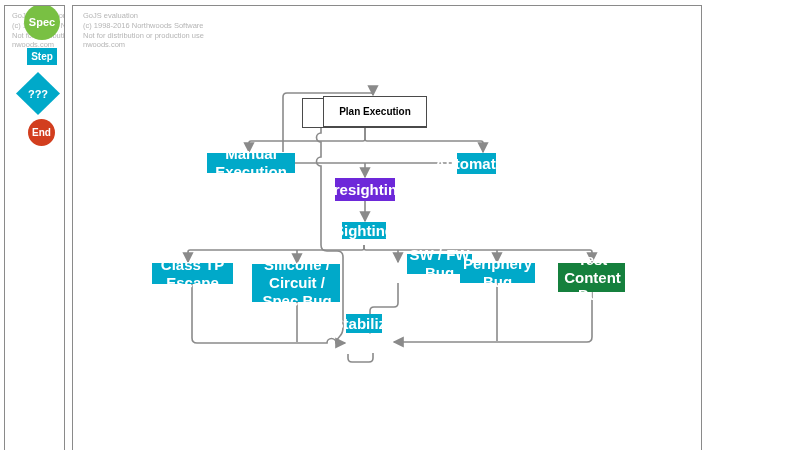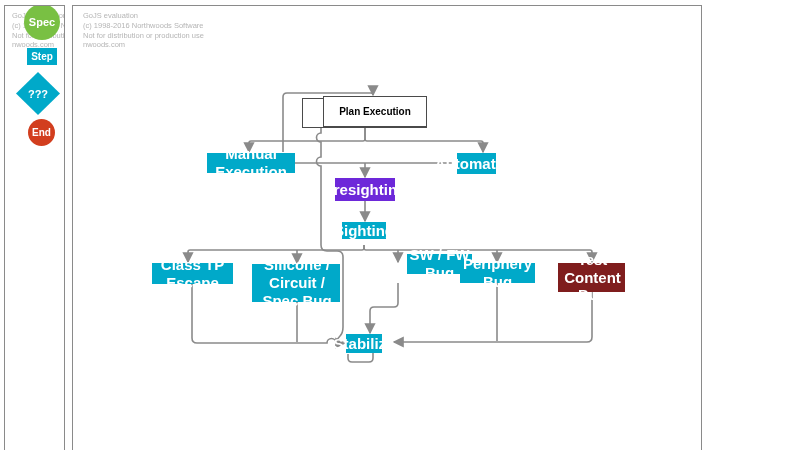--- a/index.html
+++ b/index.html
@@ -93,17 +93,17 @@
       <div class="node white" style="left: 302px; top: 98px; width: 125px; height: 30px; border: 1px solid rgb(74, 74, 74);"></div>
       <div class="node white" style="left: 323px; top: 96px; width: 104px; height: 31px; border: 1.5px solid rgb(74, 74, 74);">Plan Execution</div>
       <div class="node" style="left: 207px; top: 153px; width: 88px; height: 20px; background: rgb(0, 169, 201); color: rgb(255, 255, 255);">Manual Execution</div>
       <div class="node" style="left: 457px; top: 153px; width: 39px; height: 21px; background: rgb(0, 169, 201); color: rgb(255, 255, 255);">Automation</div>
       <div class="node" style="left: 335px; top: 178px; width: 60px; height: 23px; background: #6d28d9; color: rgb(255, 255, 255);">Presighting</div>
       <div class="node" style="left: 342px; top: 222px; width: 44px; height: 17px; background: rgb(0, 169, 201); color: rgb(255, 255, 255);">Sighting</div>
       <div class="node" style="left: 152px; top: 263px; width: 81px; height: 21px; background: rgb(0, 169, 201); color: rgb(255, 255, 255);">Class TP Escape</div>
       <div class="node left" style="left: 252px; top: 264px; width: 88px; height: 38px; background: rgb(0, 169, 201); color: rgb(255, 255, 255);">Silicone / Circuit / Spec Bug</div>
       <div class="node" style="left: 367px; top: 254px; width: 65px; height: 20px; background: rgb(0, 169, 201); color: rgb(255, 255, 255); margin-left: 40px;">SW / FW Bug</div>
       <div class="node" style="left: 460px; top: 263px; width: 75px; height: 20px; background: rgb(0, 169, 201); color: rgb(255, 255, 255);">Periphery Bug</div>
-      <div class="node left" style="left: 558px; top: 263px; width: 67px; height: 29px; background: #7f1d1d; color: rgb(255, 255, 255);">Test Content Bug</div>
-      <div class="node" style="left: 346px; top: 334px; width: 36px; height: 19px; background: rgb(0, 169, 201); color: rgb(255, 255, 255);">Stabilize</div>
+      <div class="node left" style="left: 558px; top: 263px; width: 67px; height: 29px; background: #15803d; color: rgb(255, 255, 255);">Test Content Bug</div>
+      <div class="node" style="left: 346px; top: 314px; width: 36px; height: 19px; background: rgb(0, 169, 201); color: rgb(255, 255, 255);">Stabilize</div>
     </div>
 
 </div>
 
 </body></html>

